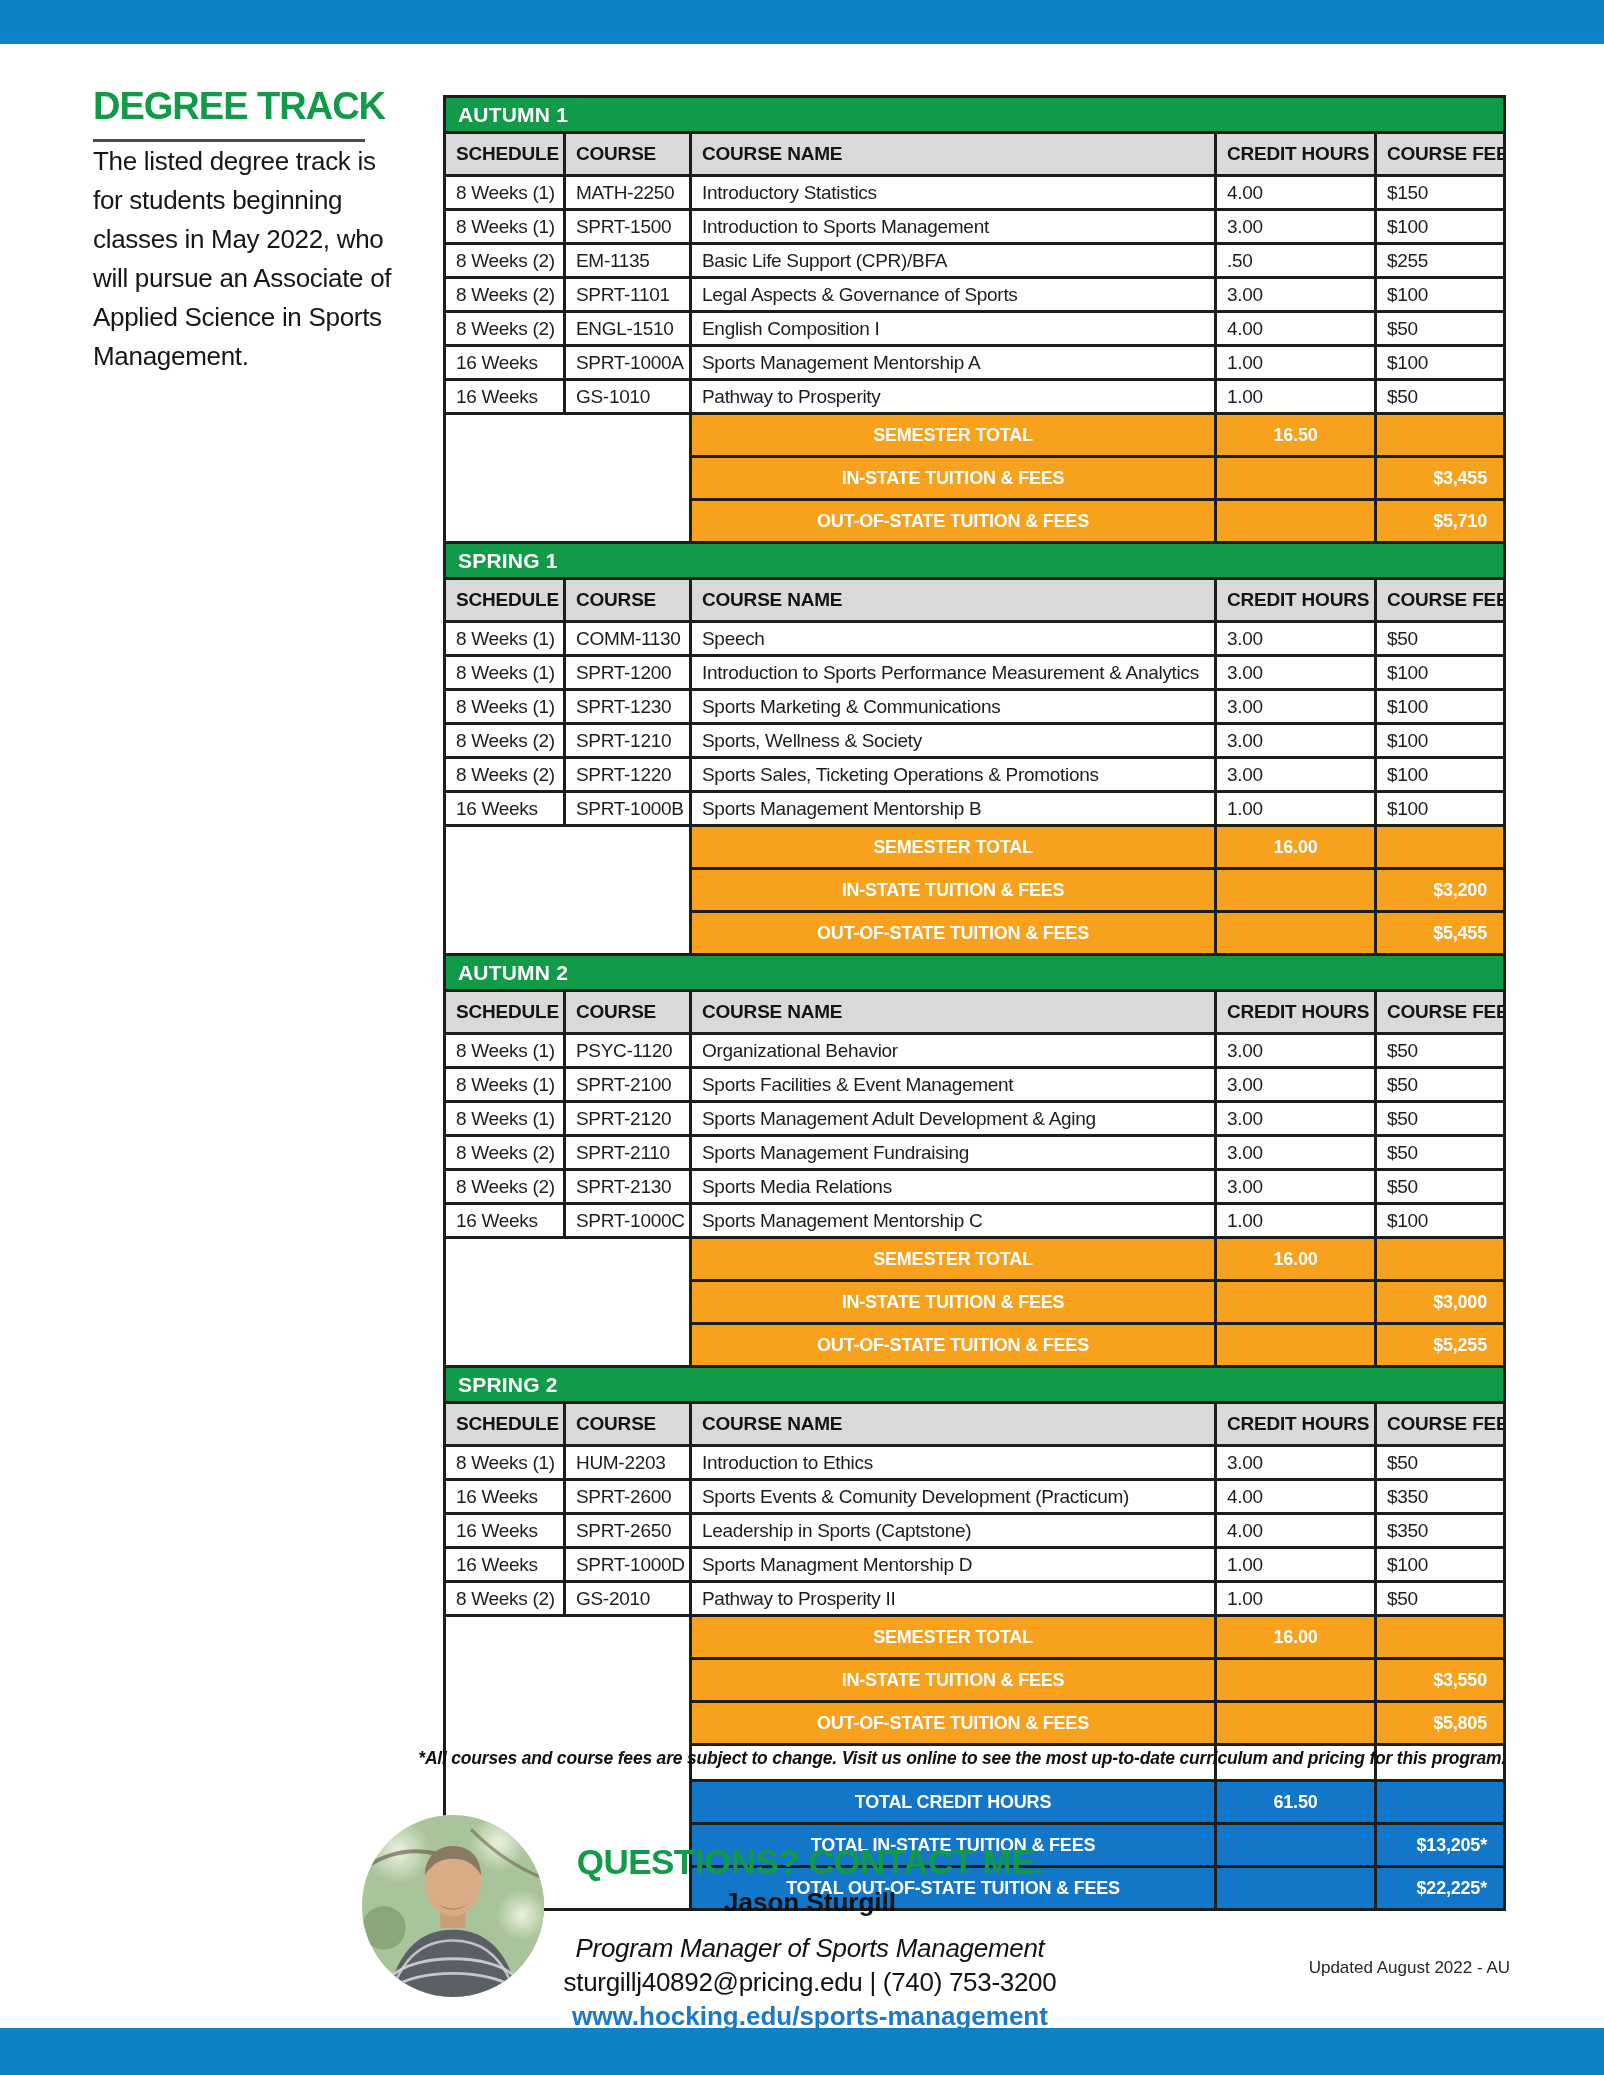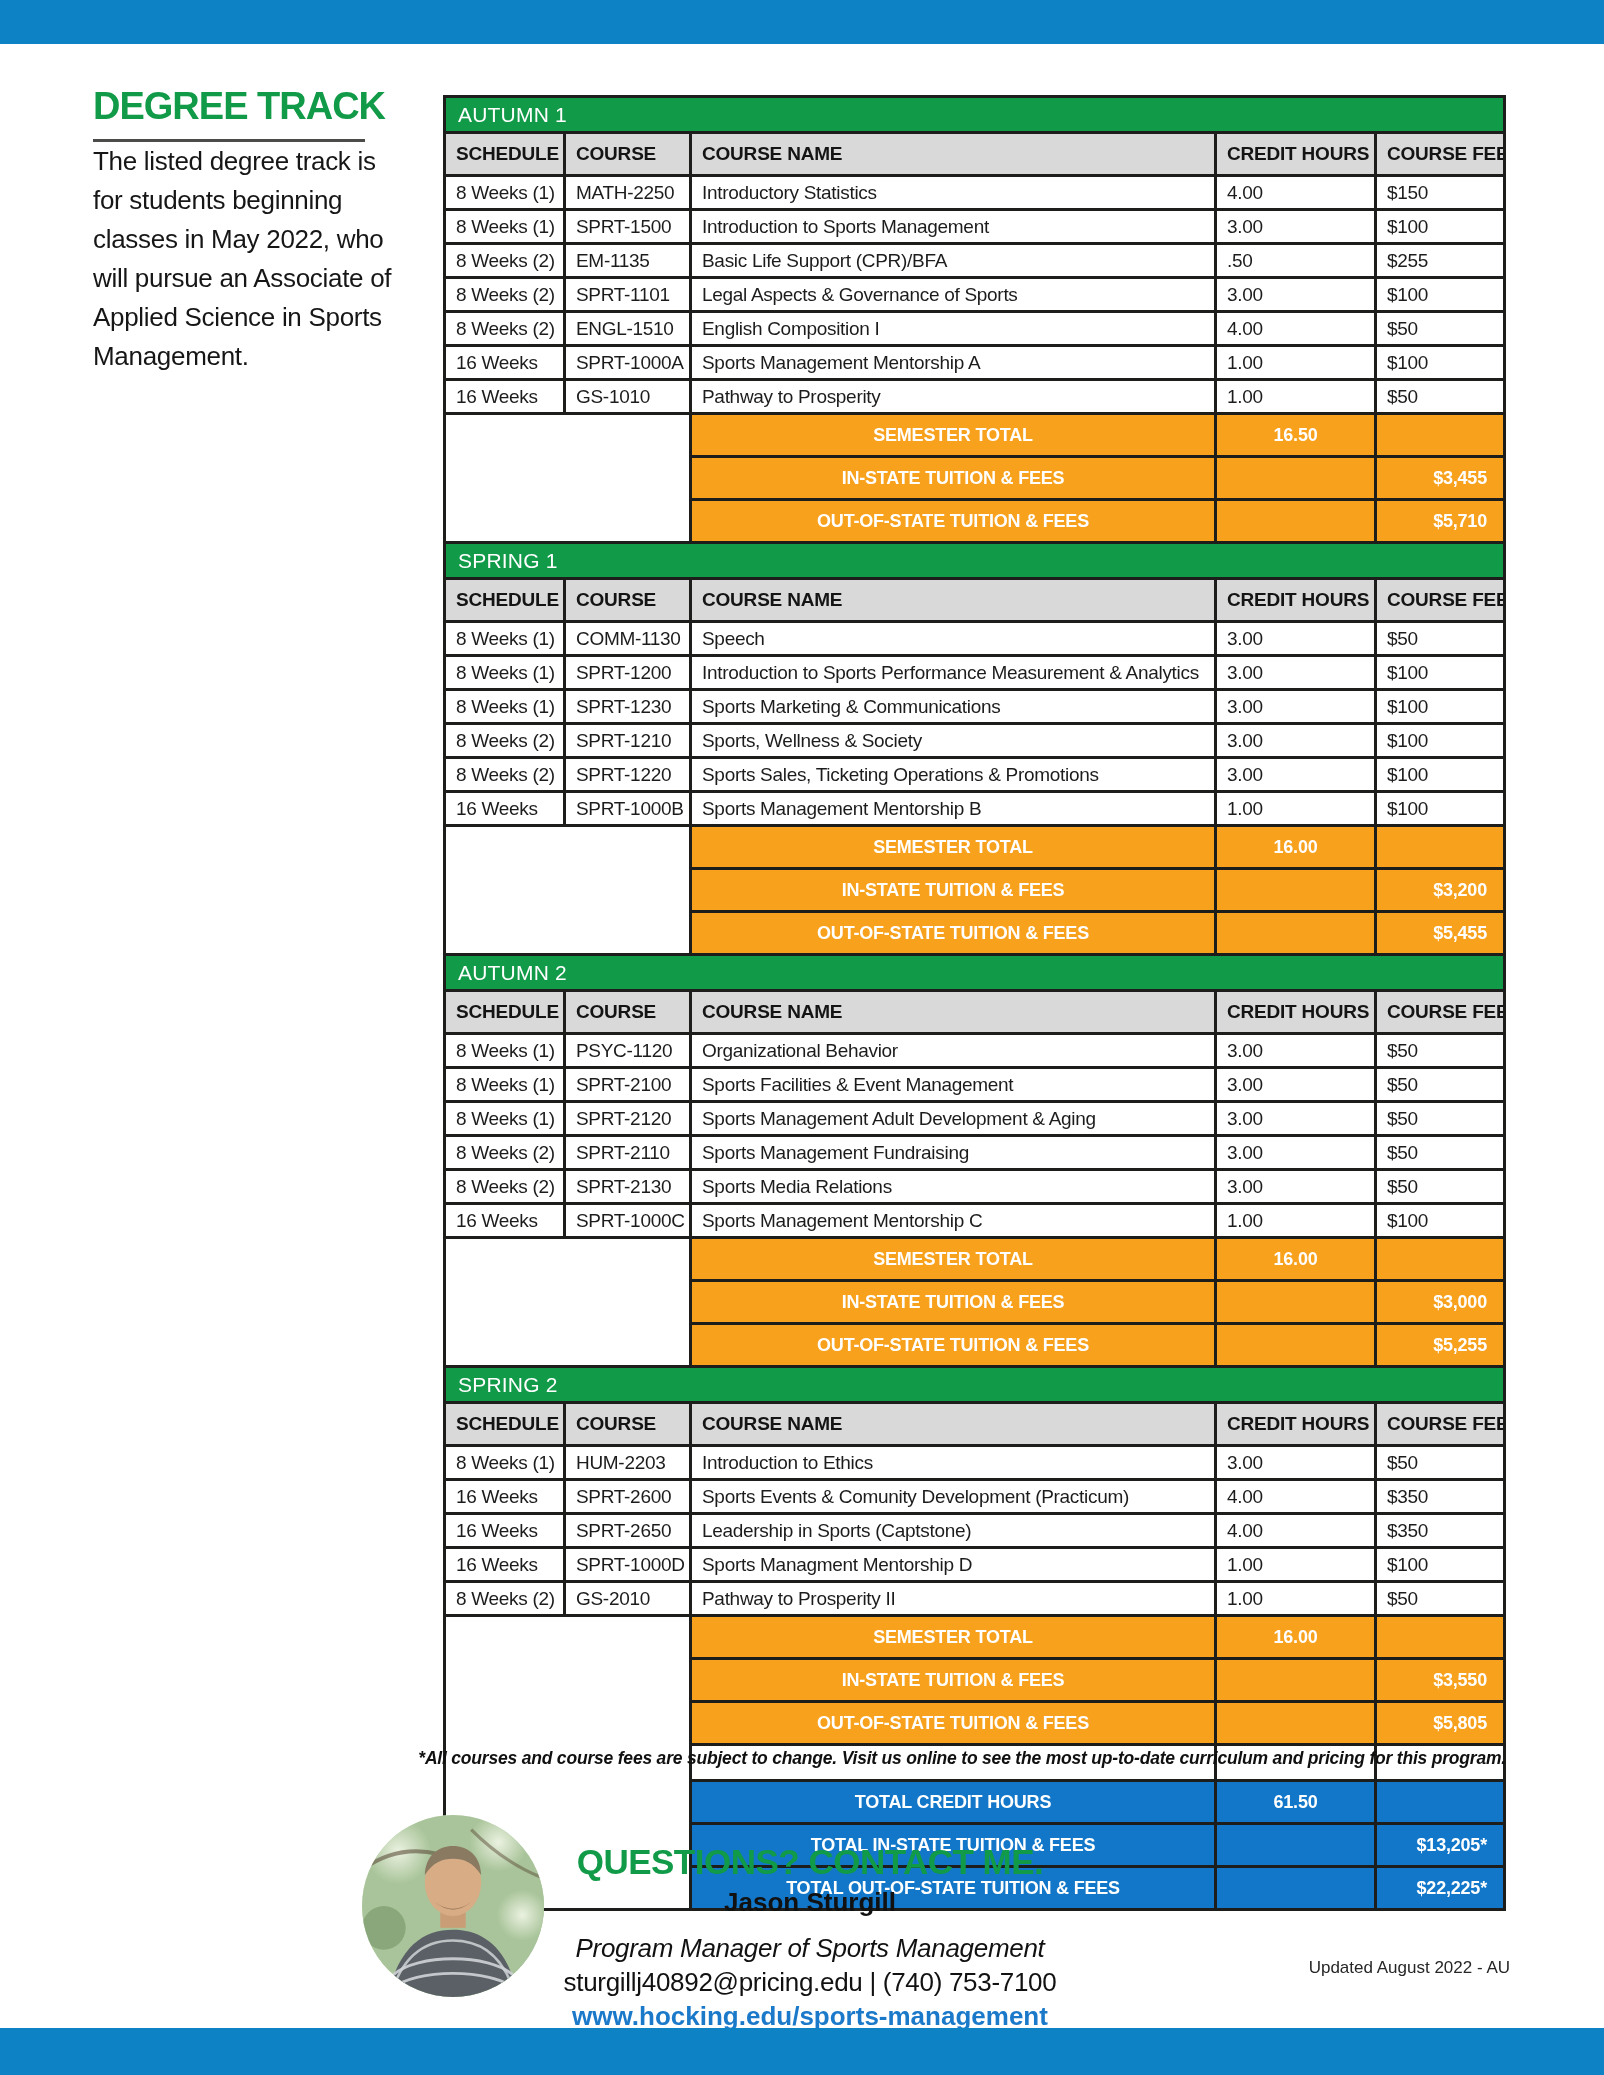--- a/index.html
+++ b/index.html
@@ -21,21 +21,21 @@
 
   
   .degree-table {
     position:absolute; left:443px; top:95px;
     display:grid; grid-template-columns:117px 123px 522px 157px 126px;
     gap:3px; background:#1d1d1b; border:3px solid #1d1d1b;
   }
   .degree-table .row-wrap { display:contents; }
   .secbar {
     grid-column:1 / -1; height:33px; background:#119a48; color:#ffffff;
-    font-weight:normal; font-size:21px; display:flex; align-items:center; padding-left:12px; letter-spacing:0.2px;
+    font-weight:bold; font-size:21px; display:flex; align-items:center; padding-left:12px; letter-spacing:0.2px;
   }
   .hcell {
     height:40px; background:#d9d9d9; color:#141414; font-weight:bold; font-size:19px;
     display:flex; align-items:center; padding-left:10px; white-space:nowrap; overflow:hidden; letter-spacing:-0.2px;
   }
   .dcell {
     height:31px; background:#ffffff; font-size:19px; color:#1c1c1c;
     display:flex; align-items:center; padding-left:10px; white-space:nowrap; overflow:hidden; letter-spacing:-0.3px;
   }
   .leftwhite { grid-column:1 / span 2; background:#ffffff; }
@@ -160,19 +160,19 @@
     <ellipse cx="50" cy="37" rx="15.5" ry="18.5" fill="#d8ac85"></ellipse>
     <path d="M34.5,33 C35,22 42,17 50,17 C58,17 65,22 65.5,33 C61,26 56,24 50,24 C44,24 39,26 34.5,33 Z" fill="#8a7a62"></path>
     <path d="M40,48 Q50,55 60,48 Q55,52 50,52 Q45,52 40,48 Z" fill="#9b795c"></path>
   </svg>
 </div>
 
 <section class="contact-text">
   <h2>QUESTIONS? CONTACT ME.</h2>
   <div class="cname">Jason Sturgill</div>
   <div class="crole">Program Manager of Sports Management</div>
-  <div class="cline"><span>sturgillj40892@pricing.edu</span><span> | </span><span>(740) 753-7100</span></div>
+  <div class="cline"><span>sturgillj40892@pricing.edu</span><span> | </span><span>(740) 753-3200</span></div>
   <a class="site">www.hocking.edu/sports-management</a>
 </section>
 
 <div class="updated">Updated August 2022 - AU</div>
 
 <div class="bottombar"></div>
 
 </body></html>

